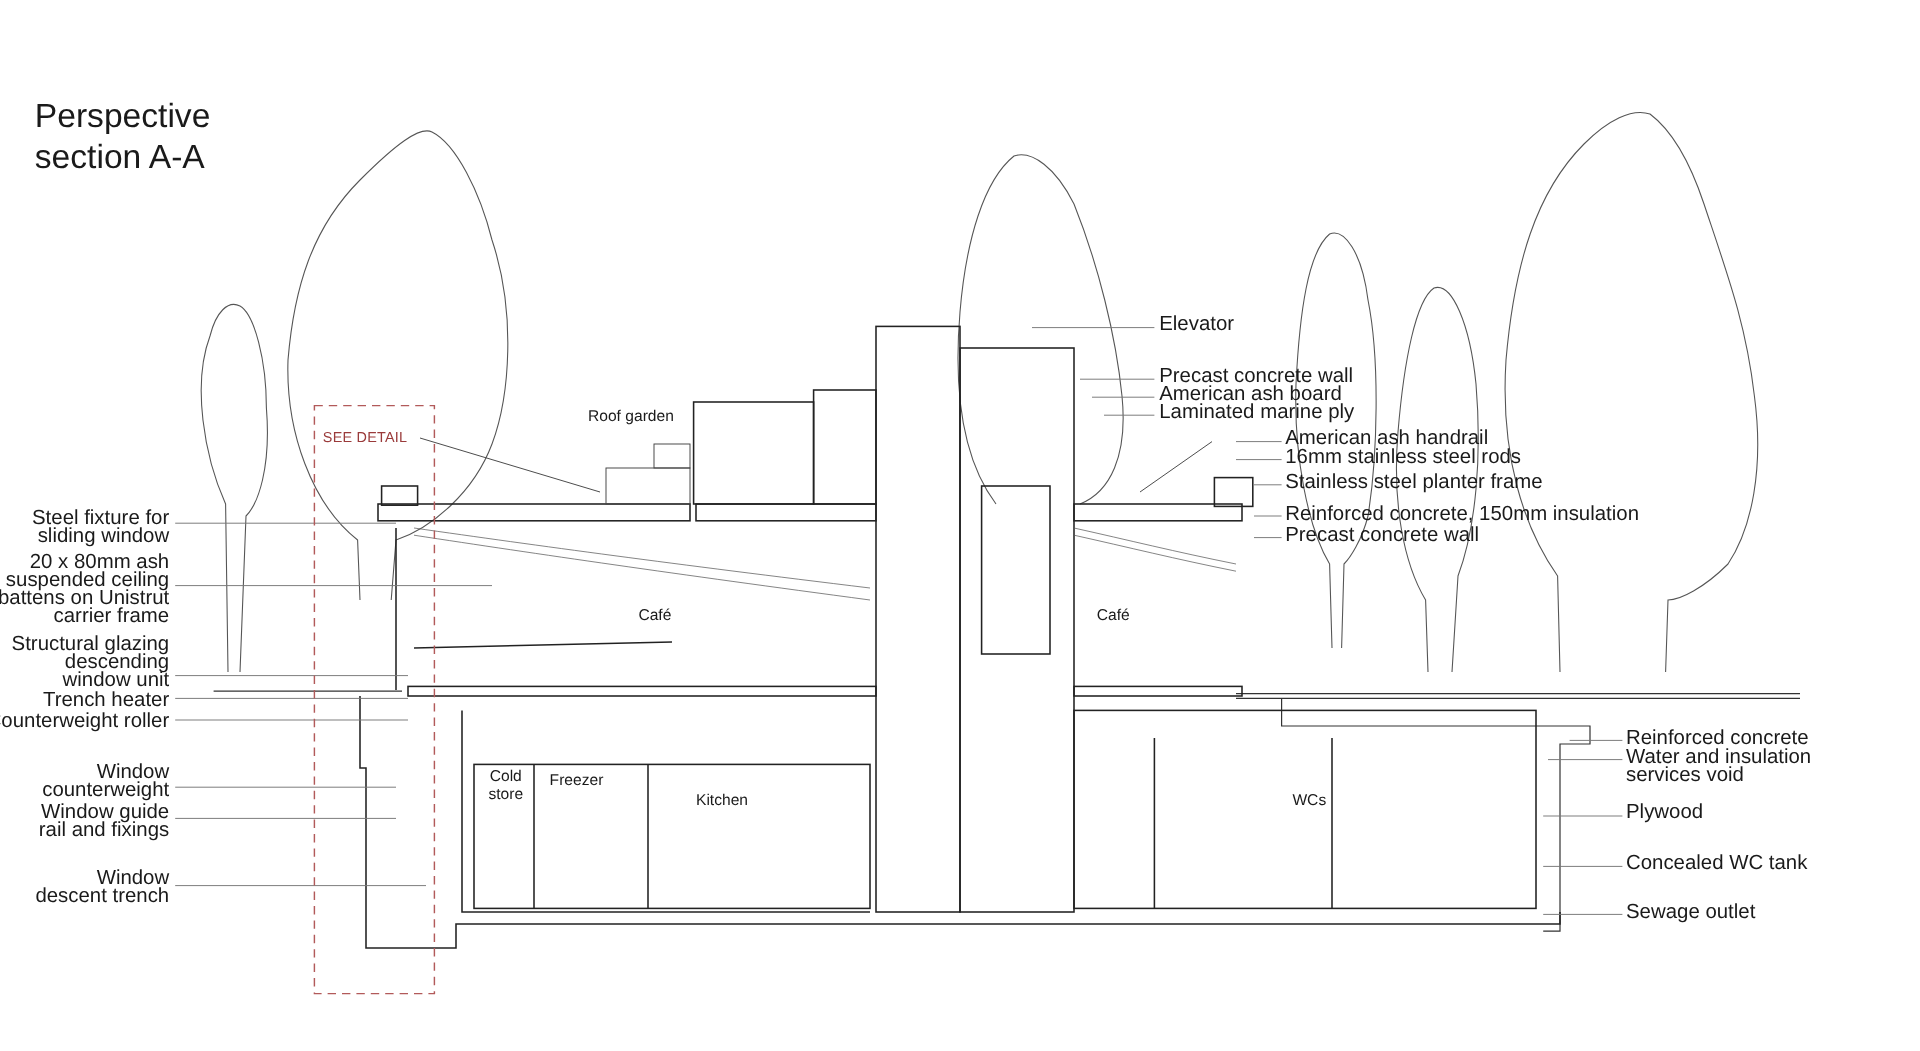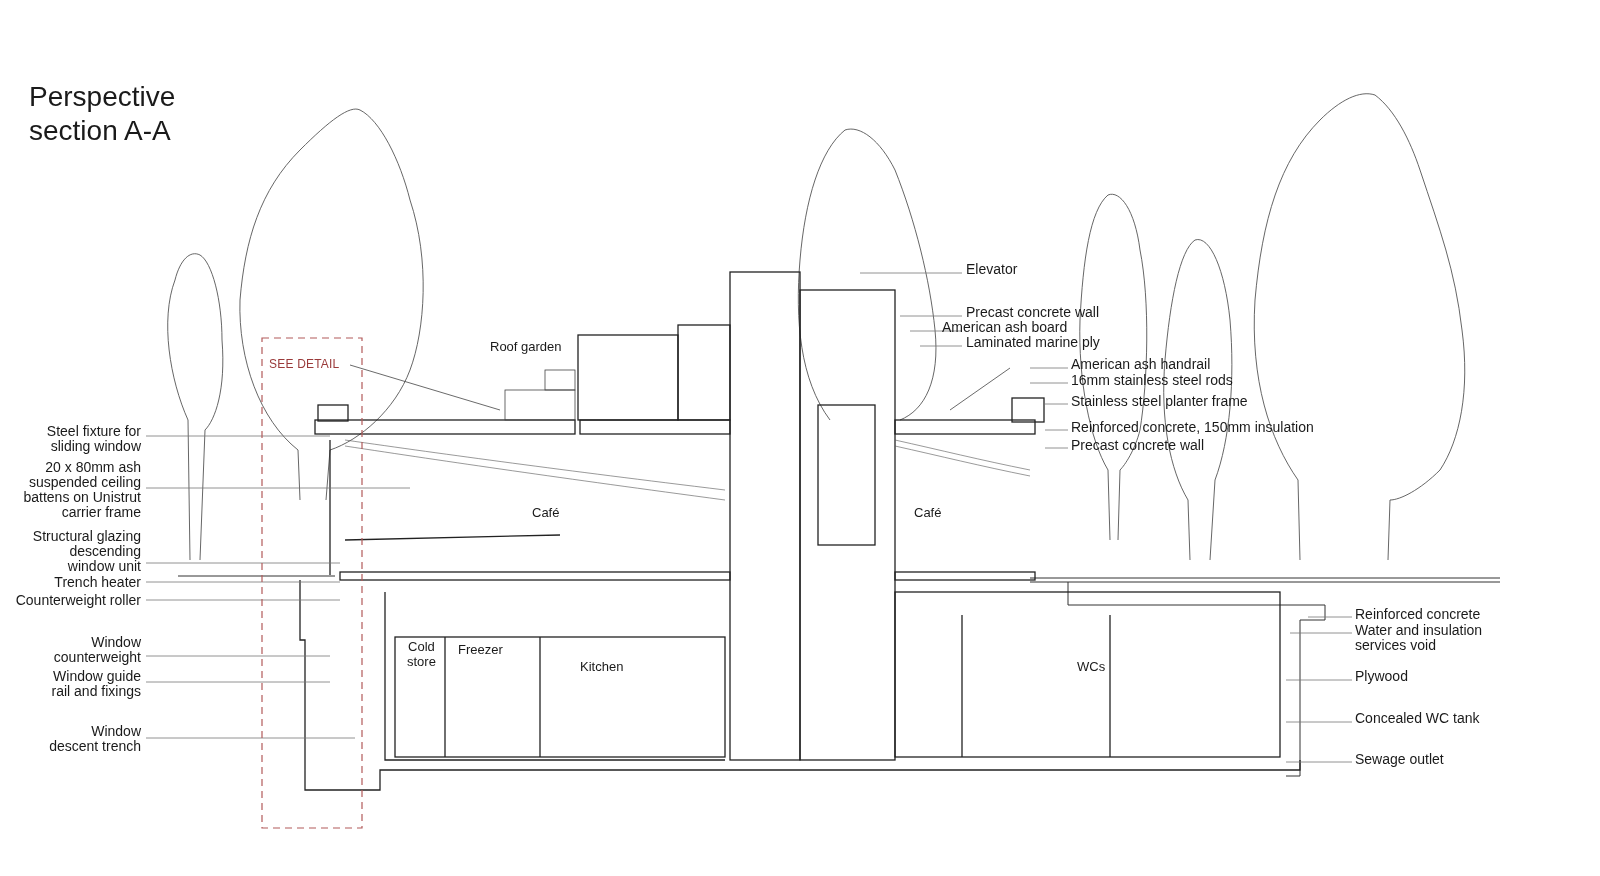--- a/index.html
+++ b/index.html
@@ -1,21 +1,21 @@
 <!DOCTYPE html>
 <html><head>
 <meta charset="utf-8">
 <style>
   html, body { margin: 0; padding: 0; background: #ffffff; }
   body { width: 1600px; height: 876px; position: relative; overflow: hidden;
          font-family: "Liberation Sans", "DejaVu Sans", sans-serif; color: #1a1a1a; }
   .title { position: absolute; left: 29px; top: 80px; font-size: 28px; line-height: 34px; font-weight: normal; }
   .title div { white-space: nowrap; }
   svg.drawing { position: absolute; left: 0; top: 0; }
-  .lbl { position: absolute; font-size: 14px; line-height: 15px; white-space: nowrap; }
+  .lbl { position: absolute; font-size: 17px; line-height: 15px; white-space: nowrap; }
   .lbl.right { text-align: right; }
   .room { position: absolute; font-size: 13px; line-height: 15px; white-space: nowrap; }
   .detail { position: absolute; left: 269px; top: 343px; font-size: 12px; color: #9a3a3a; letter-spacing: 0.2px; margin-top: 14px; }
 </style>
 </head>
 <body>
 
 <div class="title">
   <div>Perspective</div>
   <div>section A-A</div>
@@ -152,21 +152,21 @@
   <div>Window guide</div>
     <div>rail and fixings</div>
 </div>
 <div class="lbl right" style="right:1459px; top:724px;">
   <div>Window</div>
     <div>descent trench</div>
 </div>
 
 <div class="lbl" style="left:966px; top:262px;">Elevator</div>
 <div class="lbl" style="left:966px; top:305px;">Precast concrete wall</div>
-<div class="lbl" style="left:942px; top:320px;text-align:center;">American ash board</div>
+<div class="lbl" style="left:966px; top:320px;text-align:center;">American ash board</div>
 <div class="lbl" style="left:966px; top:335px;">Laminated marine ply</div>
 <div class="lbl" style="left:1071px; top:357px;">American ash handrail</div>
 <div class="lbl" style="left:1071px; top:373px;">16mm stainless steel rods</div>
 <div class="lbl" style="left:1071px; top:394px;">Stainless steel planter frame</div>
 <div class="lbl" style="left:1071px; top:420px;">Reinforced concrete, 150mm insulation</div>
 <div class="lbl" style="left:1071px; top:438px;">Precast concrete wall</div>
 
 <div class="lbl" style="left:1355px; top:607px;">
   <div>Reinforced concrete</div>
 </div>

